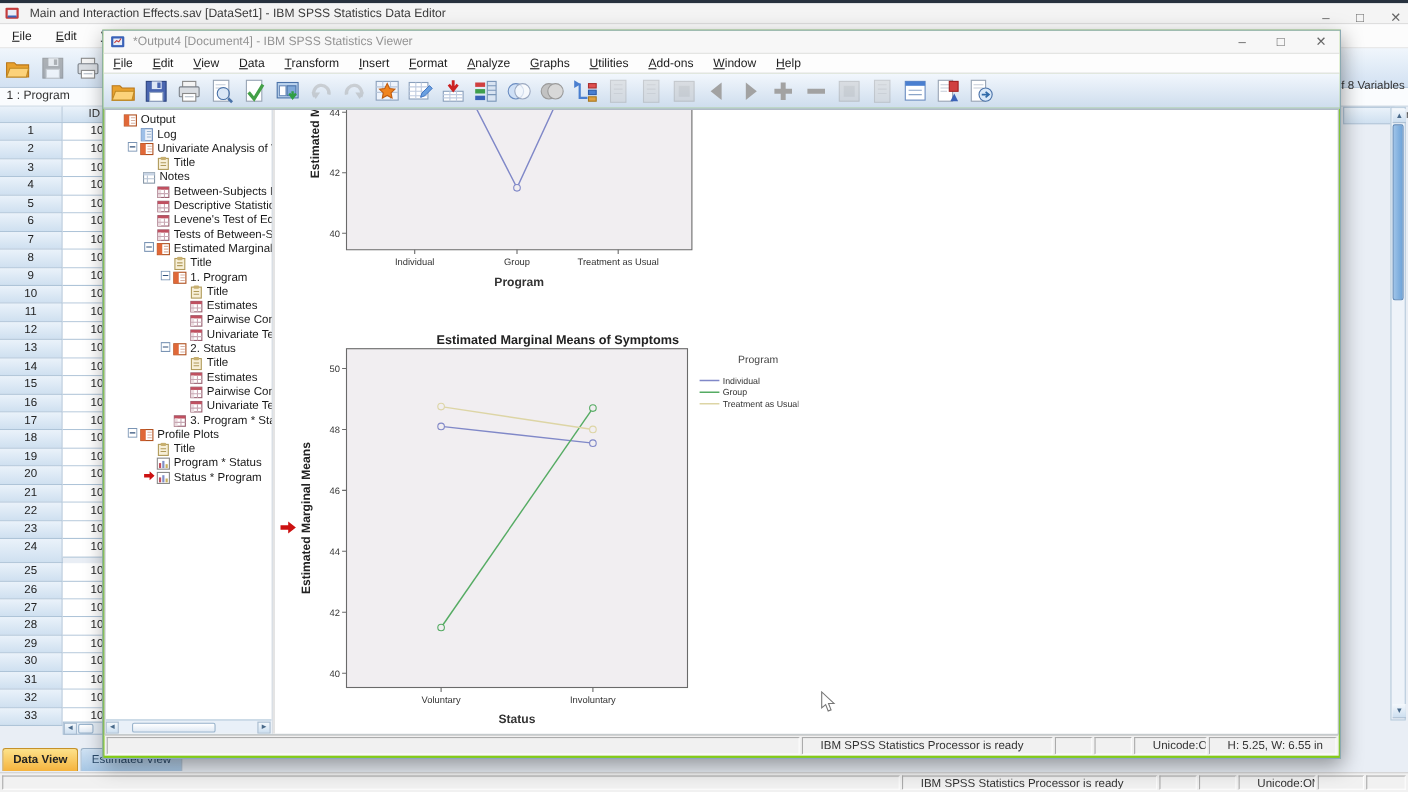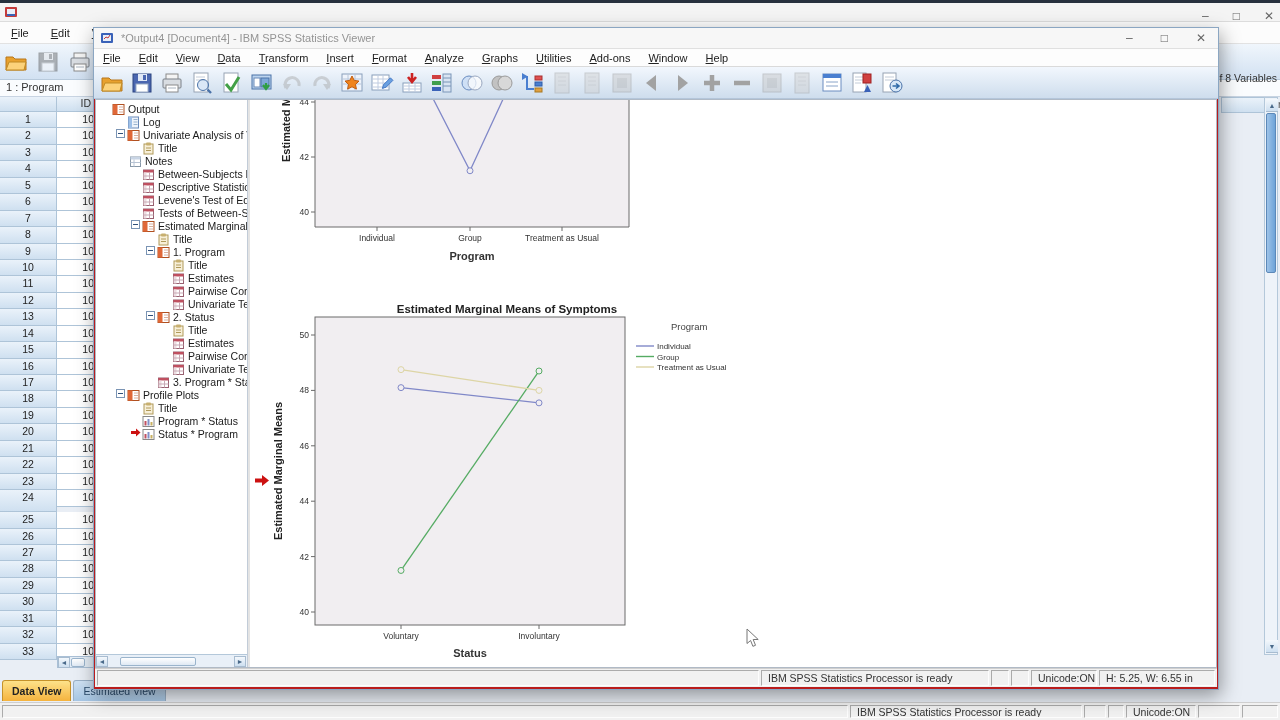--- a/index.html
+++ b/index.html
@@ -33,23 +33,23 @@
   .ed-vscroll{position:absolute;left:1264px;top:97px;width:14px;height:558px;background:#eef3f9;border:1px solid #b4c8da;}
   .sc-btn{width:12px;height:13px;background:linear-gradient(#f4f8fc,#cddff0);border-bottom:1px solid #a8bcd0;color:#4a6a8a;font-size:7px;text-align:center;line-height:13px;}
   .sc-thumb{width:10px;margin:1px;height:160px;background:linear-gradient(90deg,#9ec3e8,#6ea3d8);border:1px solid #5c88b8;border-radius:2px;}
   
   .tabs{position:absolute;left:2px;top:680px;display:flex;align-items:flex-end;gap:2px;}
   .tab{font-size:10.5px;padding:4px 9px;border:1px solid #9ab0c6;border-bottom:none;border-radius:3px 3px 0 0;}
   .tab.active{background:linear-gradient(#fde28a,#f5b33e);font-weight:bold;color:#222;border-color:#c5922a;position:relative;z-index:2;}
   .tab.idle{background:linear-gradient(#cfe2f4,#a6c6e4);color:#2a4a6a;}
   .statusbar{position:absolute;display:flex;align-items:stretch;font-size:10.5px;color:#333;background:#f1f1f1;border-top:1px solid #cfcfcf;padding:2px;gap:2px;}
   .ed-status{left:0;top:702px;width:1280px;height:18px;}
-  .seg{border:1px solid;border-color:#ababab #fdfdfd #fdfdfd #ababab;padding:0 6px;display:flex;align-items:center;white-space:nowrap;overflow:hidden;}
+  .seg{border:1px solid;border-color:#ababab #fdfdfd #fdfdfd #ababab;padding:0 16px;display:flex;align-items:center;white-space:nowrap;overflow:hidden;}
   
-  .viewer{position:absolute;left:93px;top:27px;width:1126px;height:663px;background:#b91c1c;border:1px solid #8ba6c2;box-shadow:2px 6px 18px rgba(0,0,0,.38);}
+  .viewer{position:absolute;left:93px;top:27px;width:1126px;height:663px;background:#84cc16;border:1px solid #8ba6c2;box-shadow:2px 6px 18px rgba(0,0,0,.38);}
   .v-titlebar{position:absolute;left:0;top:0;width:100%;height:21px;background:#f7f7f7;border-bottom:1px solid #e0e0e0;display:flex;align-items:center;}
   .v-title{font-size:11px;color:#949494;margin-left:7px;}
   .v-menubar{position:absolute;left:0;top:21px;width:100%;height:18px;background:#fdfdfd;border-bottom:1px solid #dadada;display:flex;align-items:center;}
   .v-menubar .menu-item{padding:2px 9px;}
   .v-toolbar{position:absolute;left:0;top:39px;width:100%;height:32px;background:linear-gradient(#f2f7fd,#cedded);border-bottom:1px solid #b4c6da;display:flex;align-items:center;padding-left:6px;gap:6px;}
   .v-body{position:absolute;left:1px;top:71px;width:1122px;height:569px;display:flex;background:#e8e8e8;border:1px solid #b0bac6;}
   .tree{width:152px;height:100%;background:#fff;border-right:1px solid #c2ccd8;position:relative;overflow:hidden;}
   .tree-rows{position:absolute;left:0;top:3px;width:100%;}
   .trow{display:flex;align-items:flex-start;height:13px;font-size:10.5px;color:#1a1a1a;white-space:nowrap;overflow:hidden;}
   .texp{width:13px;flex:0 0 auto;display:flex;align-items:center;justify-content:center;}
@@ -72,20 +72,21 @@
 
   <div>
     <div class="ed-titlebar">
       <span class="ticon" style="width:14px;height:14px;margin-left:4px;">
         <svg width="14" height="14" viewBox="0 0 14 14">
             <rect x="1" y="2" width="12" height="10" rx="1" fill="#c43b3b"></rect>
             <rect x="3" y="4" width="8" height="6" fill="#e8eef8"></rect>
             <path d="M3 10h8" stroke="#3a62b8" stroke-width="2"></path>
           </svg>
       </span>
+      <span class="ed-title">Main and Interaction Effects.sav [DataSet1] - IBM SPSS Statistics Data Editor</span>
       <div class="win-controls" style="top:3px;">
         <span>–</span>
         <span>□</span>
         <span>✕</span>
       </div>
     </div>
     <div class="ed-menubar" id="ed-menu">
         <div class="menu-item"><u>F</u>ile</div>
         <div class="menu-item"><u>E</u>dit</div>
         <div class="menu-item"><u>V</u>iew</div>

